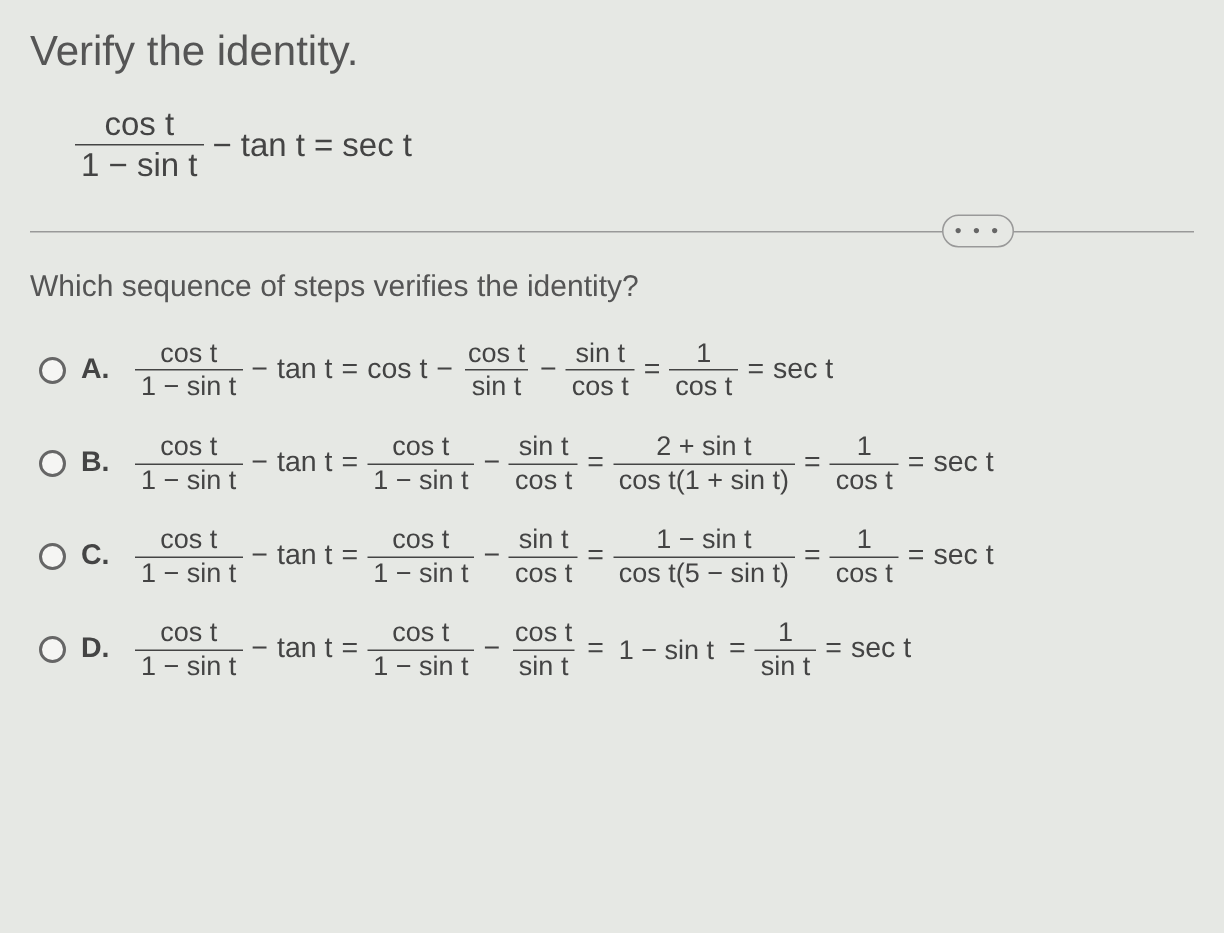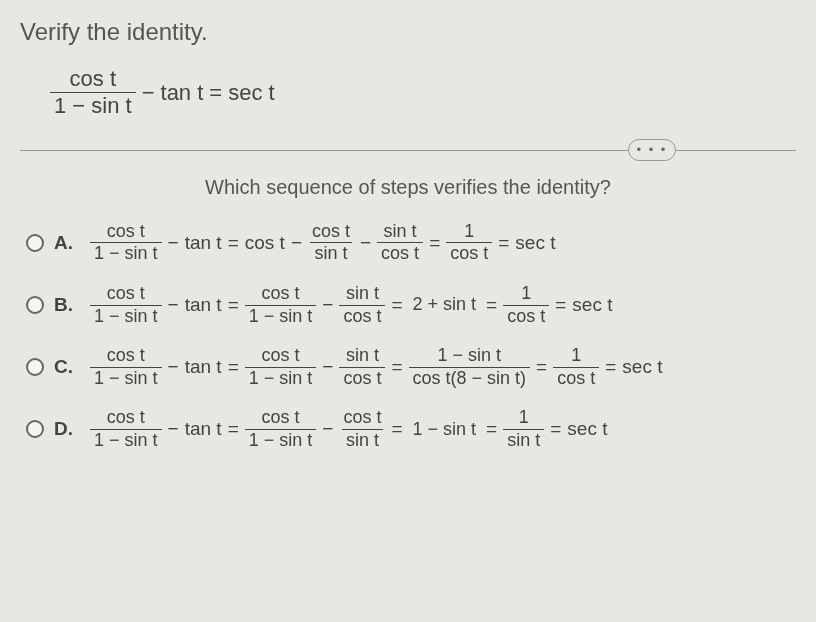--- a/index.html
+++ b/index.html
@@ -6,21 +6,21 @@
     body {
       width: 816px;
       height: 622px;
       background: #e6e8e4;
       font-family: Arial, sans-serif;
       color: #333;
       padding: 18px 20px;
       position: relative;
     }
     .instruction {
-      font-size: 24px;
+      font-size: 28px;
       color: #555;
       margin-bottom: 20px;
     }
     .identity-eq {
       font-size: 22px;
       color: #444;
       margin-left: 30px;
       margin-bottom: 30px;
       display: flex;
       align-items: center;
@@ -58,21 +58,20 @@
       align-items: center;
       justify-content: center;
       font-size: 13px;
       letter-spacing: 2px;
       color: #666;
     }
     .question {
       font-size: 20px;
       color: #555;
       margin-bottom: 22px;
-      text-align: center;
     }
     .choices { display: flex; flex-direction: column; gap: 18px; margin-left: 6px; }
     .choice {
       display: flex;
       align-items: center;
       gap: 10px;
     }
     .radio {
       width: 18px;
       height: 18px;
@@ -170,20 +169,21 @@
           <span class="den">1 − sin t</span>
         </span>
       <span>−</span>
       <span class="frac">
           <span class="num">sin t</span>
           <span class="den">cos t</span>
         </span>
       <span>=</span>
       <span class="frac">
           <span class="num">2 + sin t</span>
+          <span class="den">cos t(1 + sin t)</span>
         </span>
       <span>=</span>
       <span class="frac">
           <span class="num">1</span>
           <span class="den">cos t</span>
         </span>
       <span>=</span>
       <span>sec t</span>
     </div>
   </div>
@@ -204,21 +204,21 @@
           <span class="den">1 − sin t</span>
         </span>
       <span>−</span>
       <span class="frac">
           <span class="num">sin t</span>
           <span class="den">cos t</span>
         </span>
       <span>=</span>
       <span class="frac">
           <span class="num">1 − sin t</span>
-          <span class="den">cos t(8 − sin t)</span>
+          <span class="den">cos t(5 − sin t)</span>
         </span>
       <span>=</span>
       <span class="frac">
           <span class="num">1</span>
           <span class="den">cos t</span>
         </span>
       <span>=</span>
       <span>sec t</span>
     </div>
   </div>

